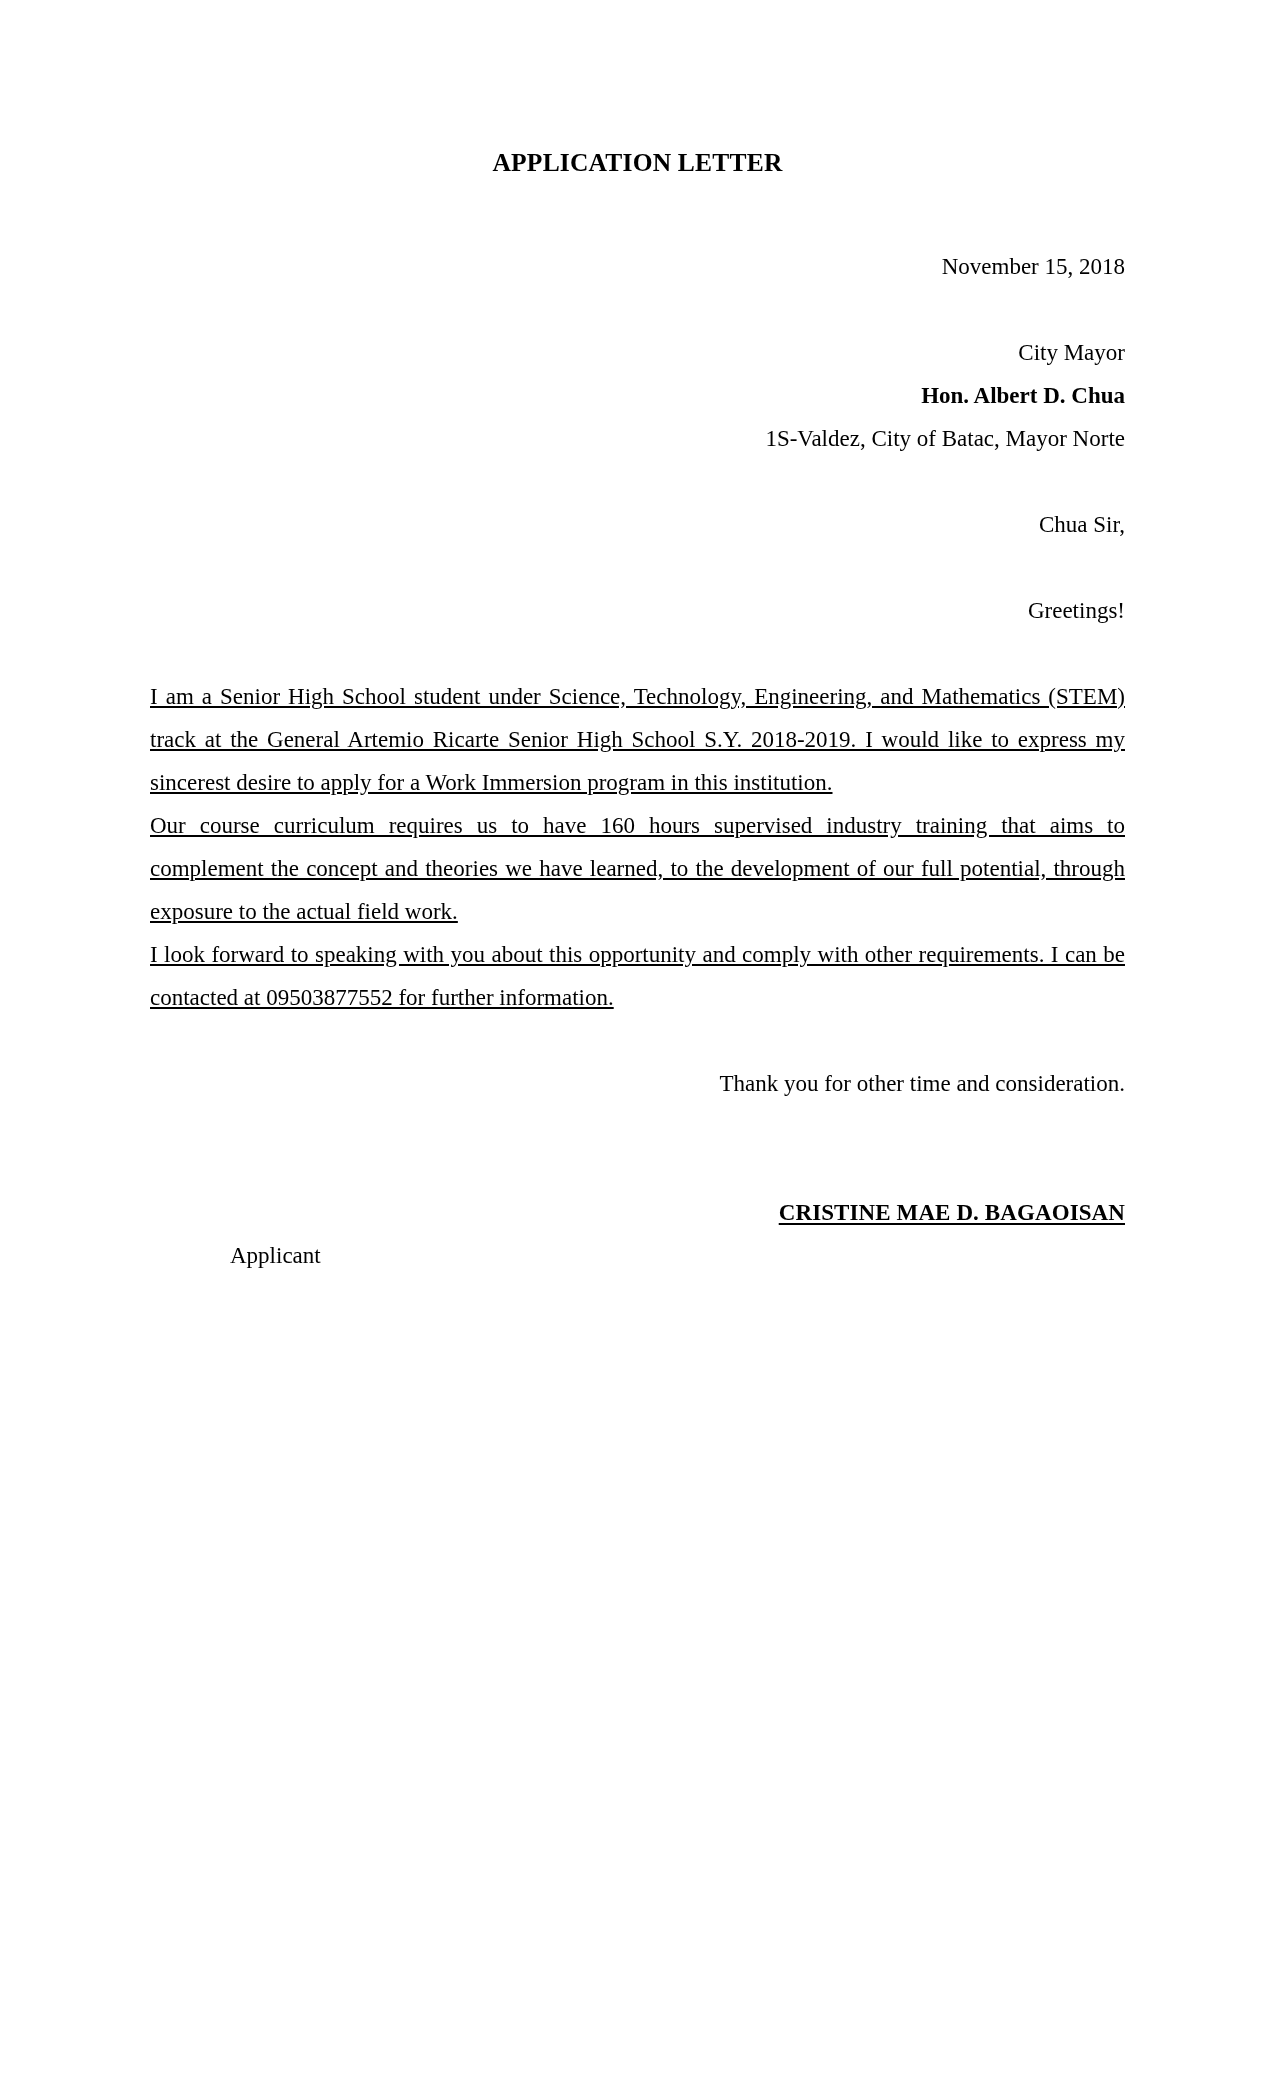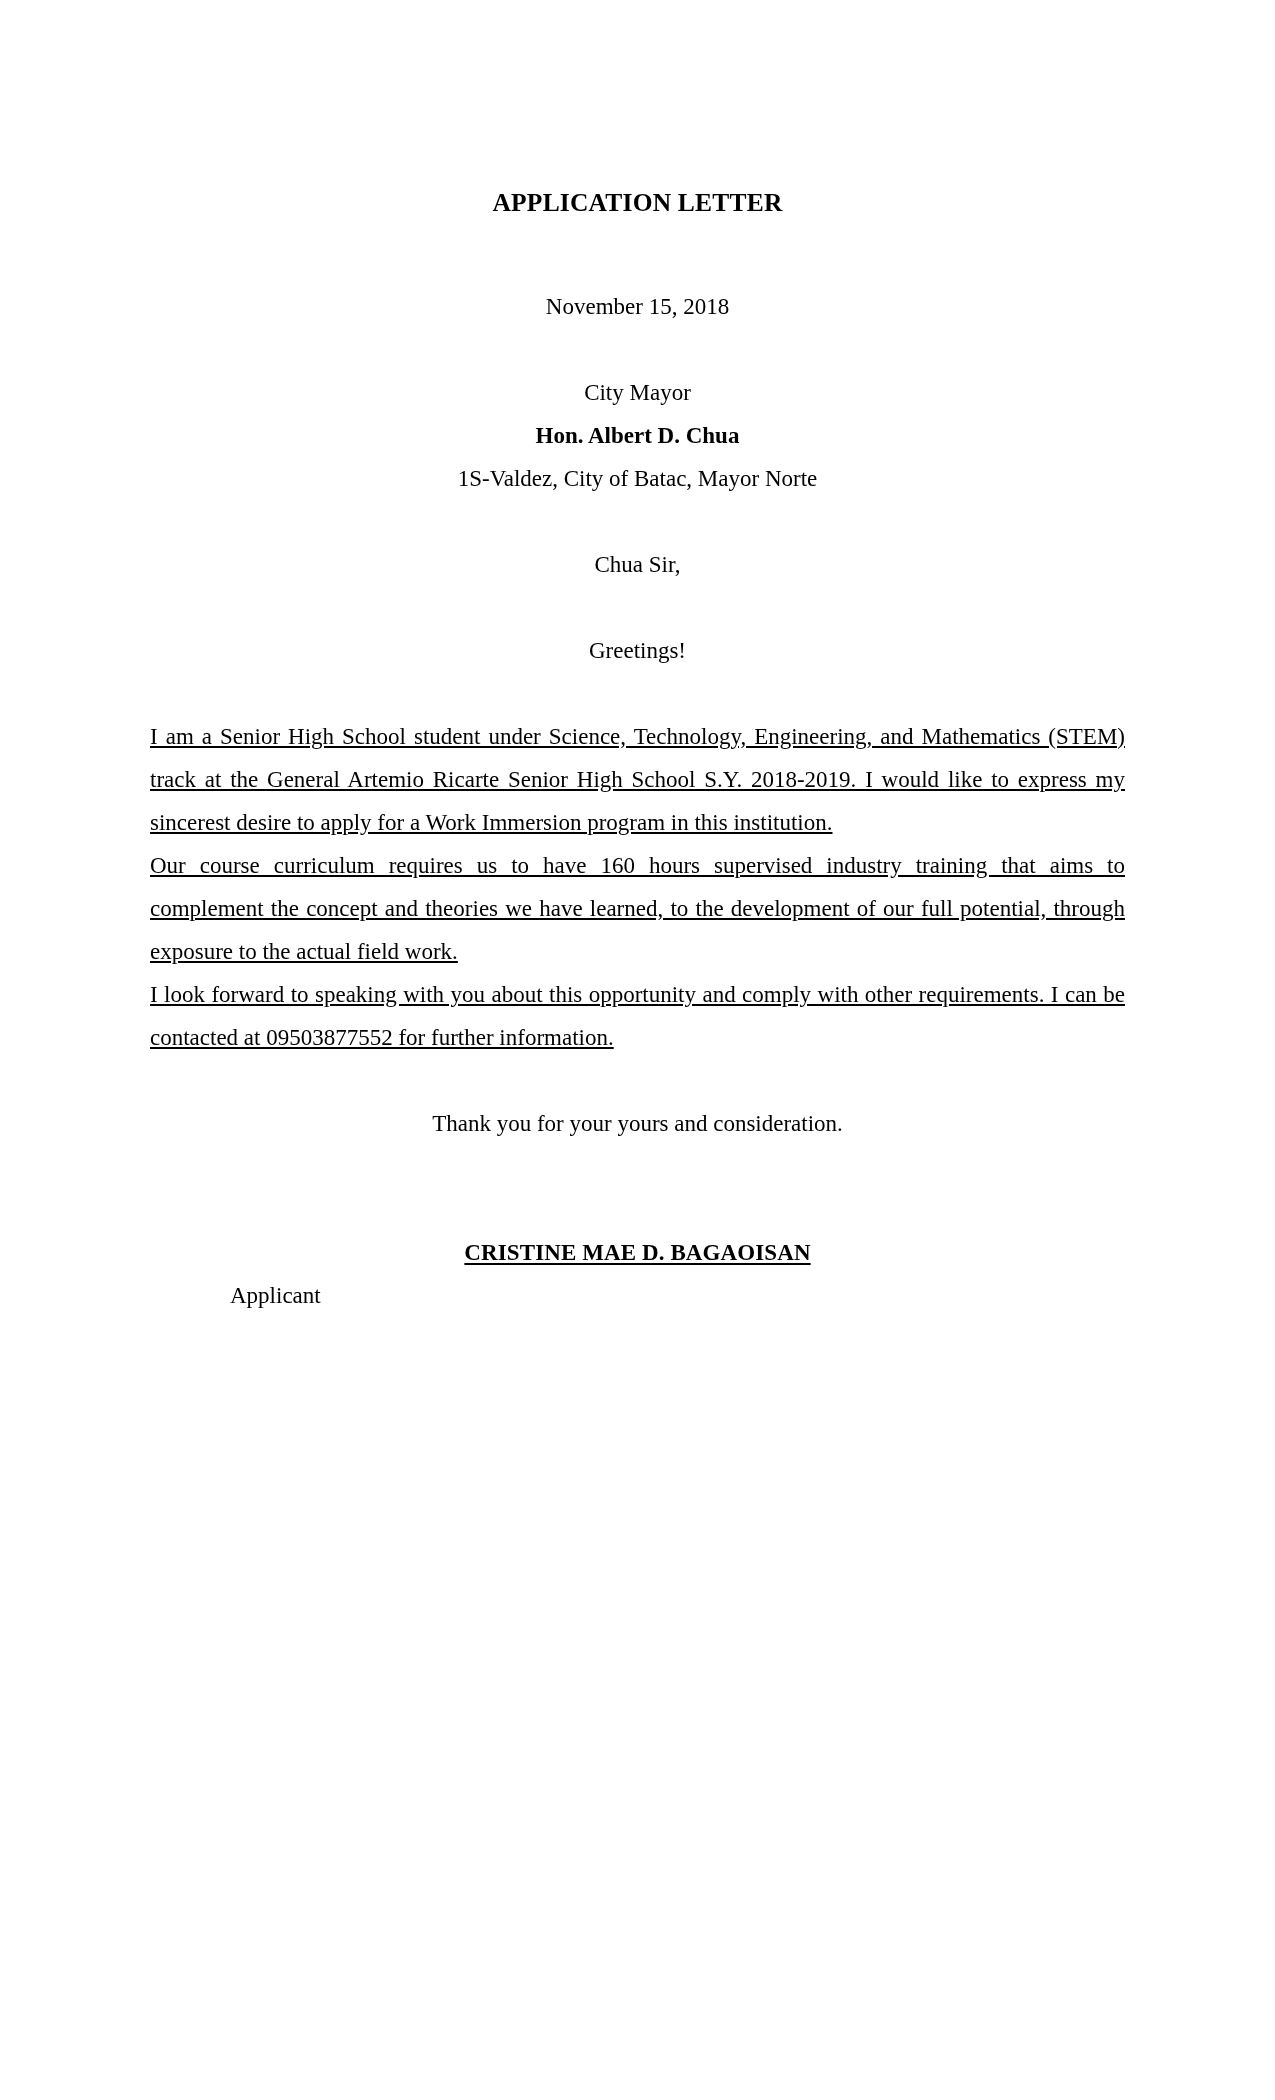--- a/index.html
+++ b/index.html
@@ -15,21 +15,20 @@
     -webkit-font-smoothing: antialiased;
   }
 
   .page {
     position: relative;
     width: 1275px;
     height: 1624px;
     background: #ffffff;
     box-sizing: border-box;
     padding: 0 150px;
-    margin-top: 40px;
   }
 
   .doc-title {
     text-align: center;
     font-size: 25.5px;
     font-weight: bold;
     letter-spacing: 0.2px;
     margin: 0;
     padding-top: 148px;
     line-height: 1.2;
@@ -37,21 +36,21 @@
 
   .spacer-after-title { height: 66px; }
 
   .letter-body {
     font-size: 23px;
     line-height: 43px;
   }
 
   .line {
     margin: 0;
-    text-align: center;
+    text-align: right;
     white-space: pre-wrap;
   }
 
   .blank-line { height: 43px; }
 
   .bold { font-weight: bold; }
 
   .para {
     margin: 0;
     text-align: justify;
@@ -104,21 +103,21 @@
     <div class="blank-line"></div>
 
     <p class="para">I am a Senior High School student under Science, Technology, Engineering, and Mathematics (STEM) track at the General Artemio Ricarte Senior High School S.Y. 2018-2019. I would like to express my sincerest desire to apply for a Work Immersion program in this institution.</p>
 
     <p class="para">Our course curriculum requires us to have 160 hours supervised industry training that aims to complement the concept and theories we have learned, to the development of our full potential, through exposure to the actual field work.</p>
 
     <p class="para">I look forward to speaking with you about this opportunity and comply with other requirements. I can be contacted at 09503877552 for further information.</p>
 
     <div class="blank-line"></div>
 
-    <p class="line">Thank you for your yours and consideration.</p>
+    <p class="line">Thank you for other time and consideration.</p>
 
     <div class="blank-line"></div>
 
 
     <div class="blank-line"></div>
 
     <p class="line"><span class="signature-name">CRISTINE MAE D. BAGAOISAN</span></p>
 
     <p class="applicant-line">Applicant</p>
 

